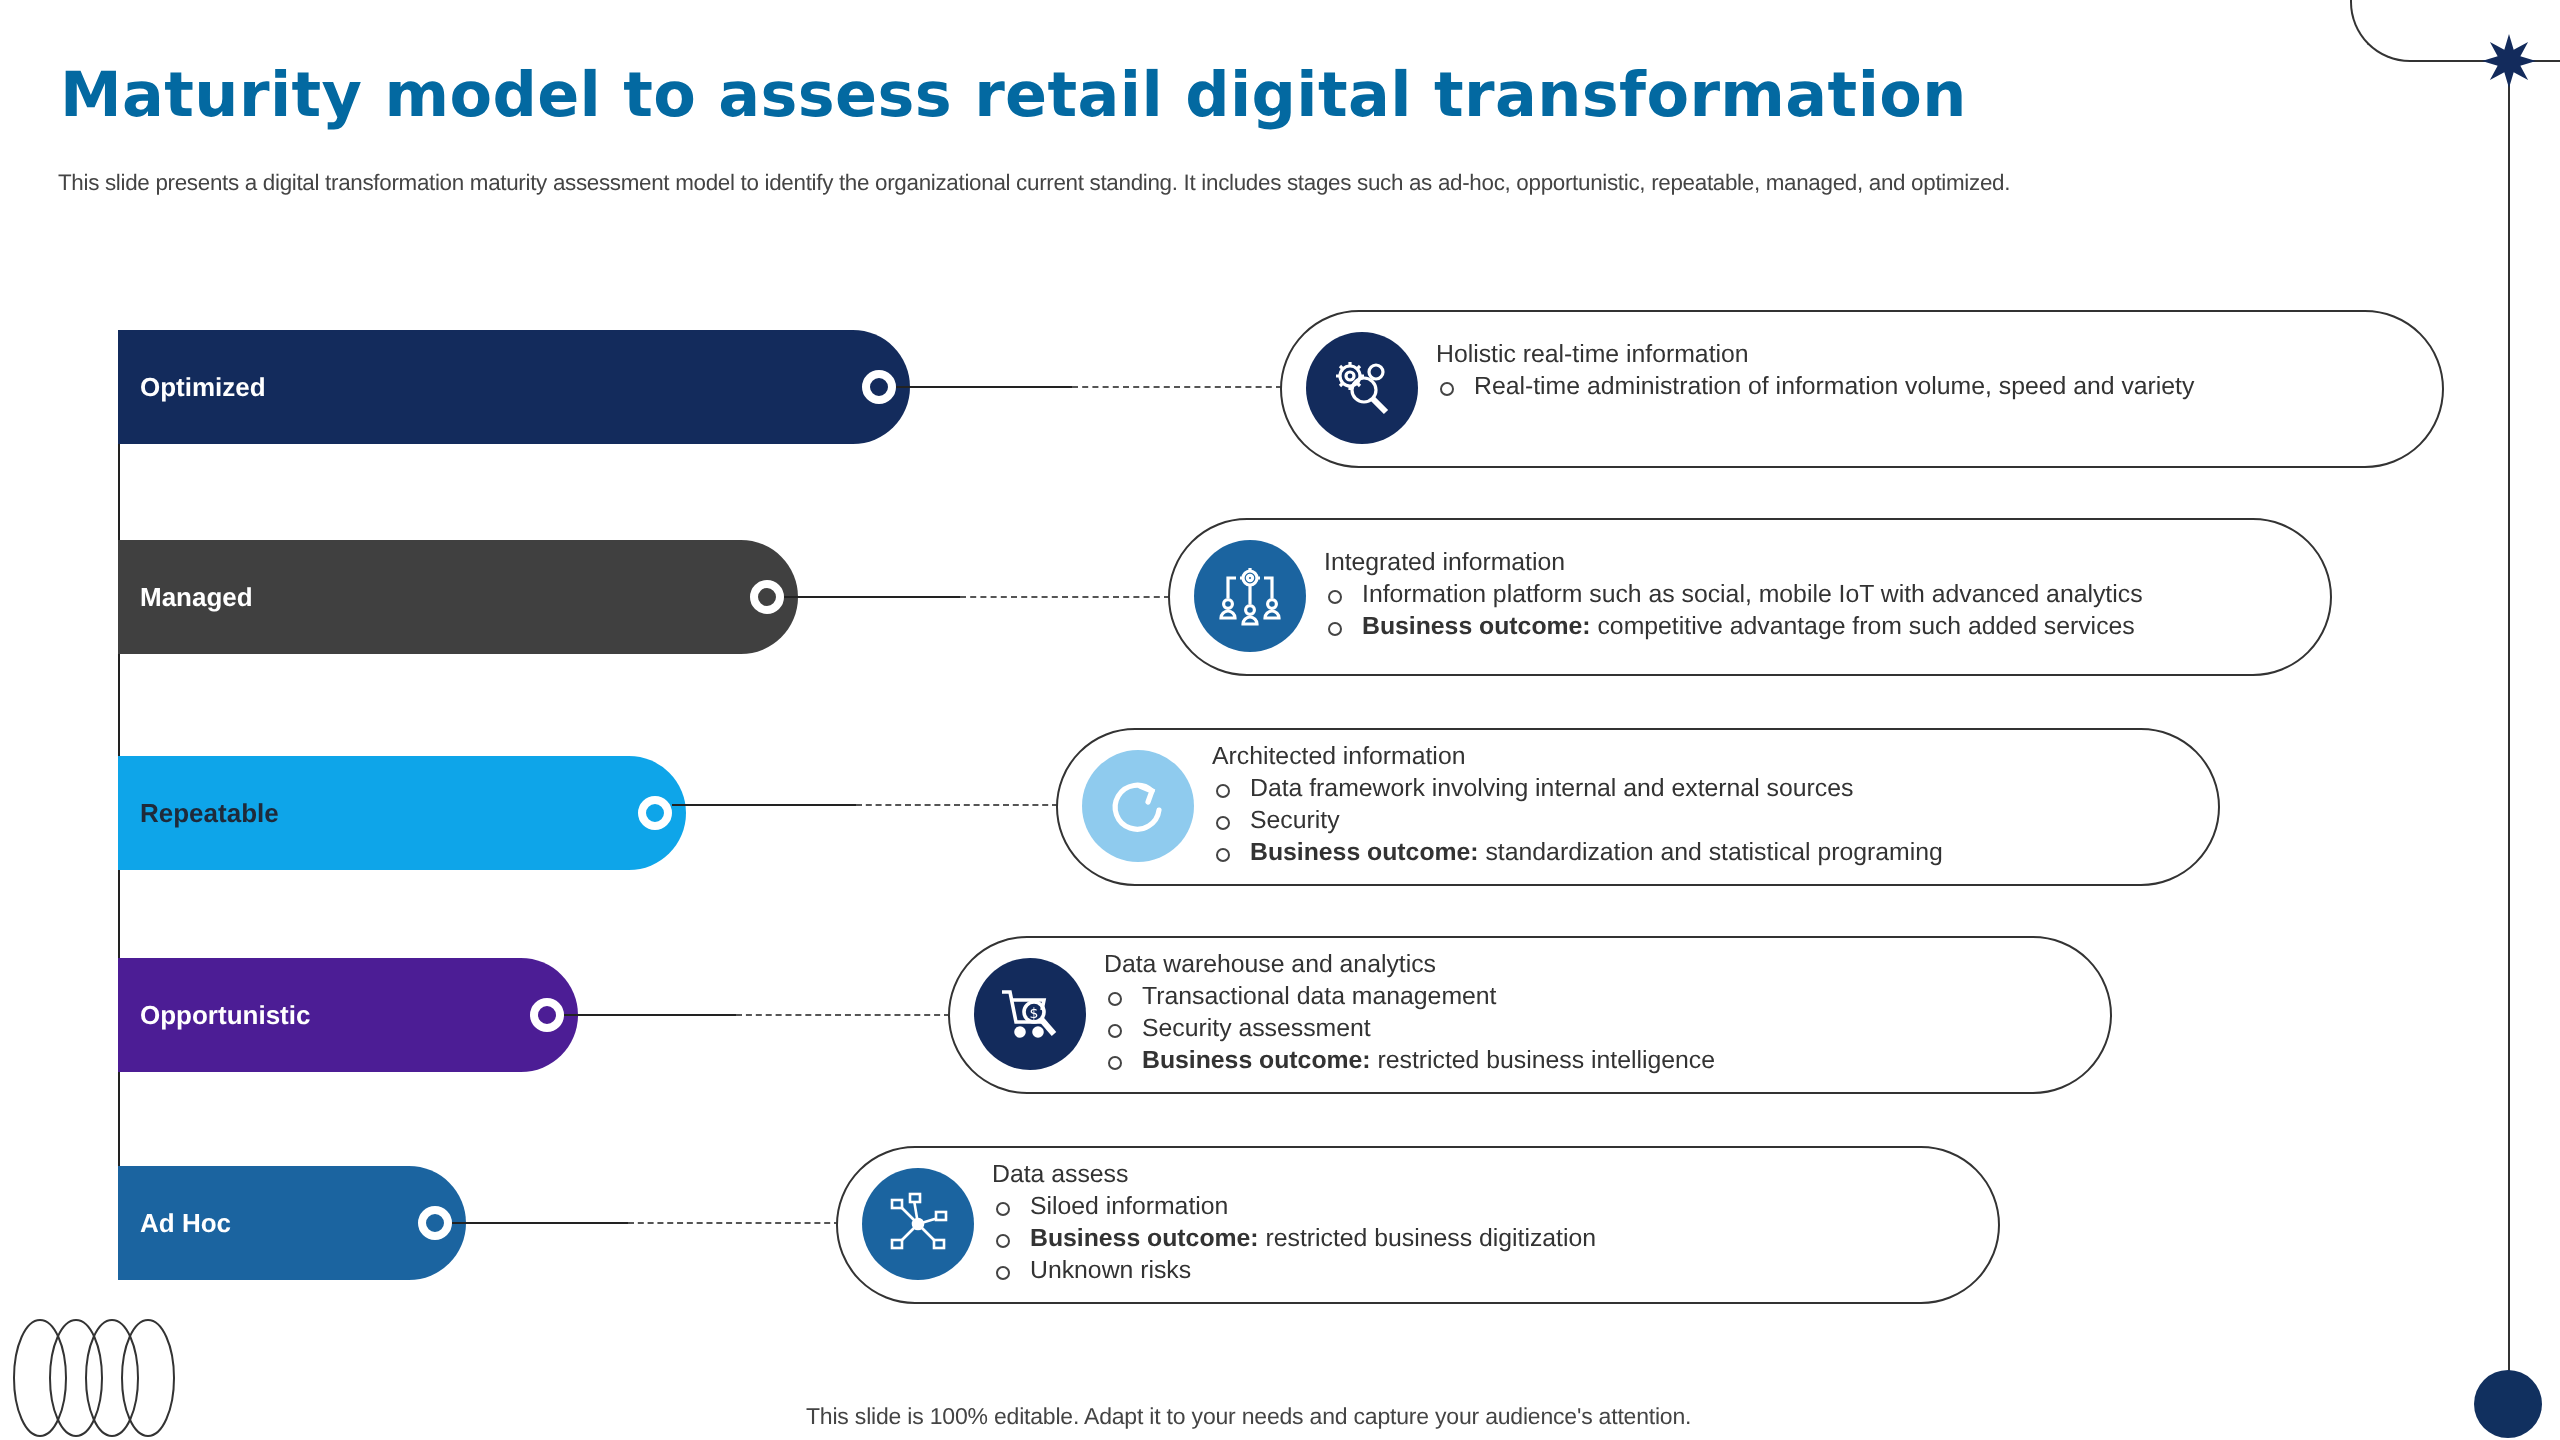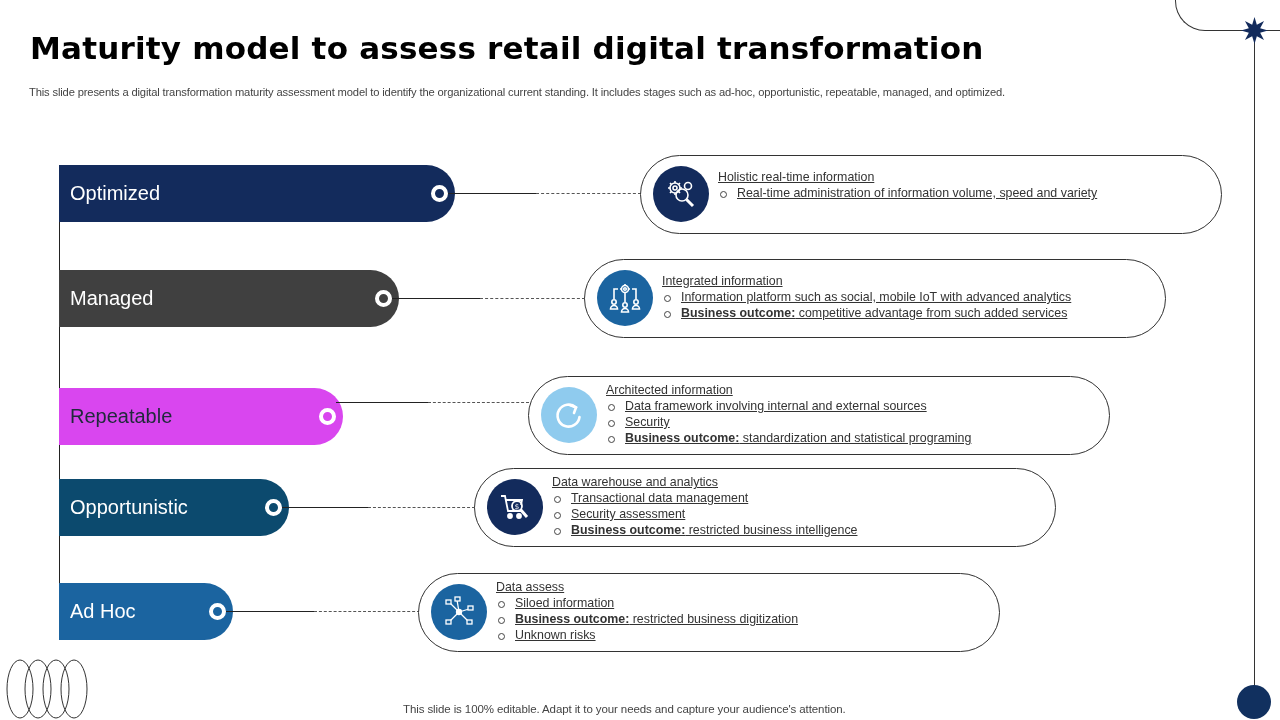--- a/index.html
+++ b/index.html
@@ -2,21 +2,21 @@
 <html><head>
 <meta charset="utf-8">
 <style>
   * { box-sizing: border-box; margin: 0; padding: 0; }
   html, body { width: 1280px; height: 720px; background: #ffffff; overflow: hidden; }
   body { position: relative; font-family: "Liberation Sans", sans-serif; color: #333; }
 
   .title {
     position: absolute; left: 30px; top: 30px;
     font-family: "DejaVu Sans", sans-serif; font-weight: bold;
-    font-size: 31px; color: #000000; letter-spacing: 0.2px;
+    font-size: 31px; color: #0369a1; letter-spacing: 0.2px;
   }
   .subtitle {
     position: absolute; left: 29px; top: 86px;
     font-size: 11.2px; color: #444; letter-spacing: -0.15px;
   }
 
   
   .deco-top-curve {
     position: absolute; left: 1175px; top: -40px; width: 90px; height: 71px;
     border: 1px solid #333; border-right: none; border-top: none;
@@ -29,41 +29,41 @@
   .deco-rings { position: absolute; left: 6px; top: 657px; width: 86px; height: 64px; }
 
   .spine { position: absolute; left: 59px; top: 165px; width: 1.3px; height: 475px; background: #222; }
 
   .stage {
     position: absolute; left: 59px; height: 57px;
     border-radius: 0 29px 29px 0;
     display: flex; align-items: center;
   }
   .stage-label {
-    margin-left: 11px; font-weight: normal; font-size: 20px; color: #fff;
+    margin-left: 11px; font-weight: bold; font-size: 13px; color: #fff;
   }
   .stage-node {
     position: absolute; right: 7px; top: 20px; width: 17px; height: 17px;
     border-radius: 50%; border: 4px solid #fff; background: transparent;
   }
 
   .conn-solid { position: absolute; height: 1.2px; background: #222; }
   .conn-dash { position: absolute; height: 0; border-top: 1.2px dashed #555; }
 
   .card {
     position: absolute; width: 582px; height: 79px;
     border: 1.2px solid #333; border-radius: 40px; background: #fff;
   }
   .card-icon {
     position: absolute; left: 12px; top: 10px; width: 56px; height: 56px; border-radius: 50%;
     display: flex; align-items: center; justify-content: center;
   }
   .card-icon svg { width: 34px; height: 34px; }
   .card-text {
-    position: absolute; left: 77px; top: 13px; font-size: 12.4px; line-height: 16px; color: #333; text-decoration: underline;
+    position: absolute; left: 77px; top: 13px; font-size: 12.4px; line-height: 16px; color: #333;
   }
   .card-text.four { top: 5px; }
   .card-heading { display: block; }
   .bullet { display: block; padding-left: 19px; position: relative; }
   .bullet::before {
     content: ""; position: absolute; left: 2px; top: 6px; width: 5px; height: 5px;
     border: 1px solid #444; border-radius: 50%;
   }
   .bullet b { color: #333; }
 
@@ -139,42 +139,42 @@
         <path d="M24.5 28a3.5 3.5 0 0 1 7 0z"></path>
     </svg>
   </div>
   <div class="card-text">
     <span class="card-heading">Integrated  information</span>
     <span class="bullet"><span>Information  platform  such as social, mobile IoT  with advanced  analytics</span></span>
     <span class="bullet"><b>Business  outcome:</b><span> competitive  advantage  from such  added services</span></span>
   </div>
 </div>
 
-<div class="stage" style="top:388px;width:284px;background:#d946ef;">
+<div class="stage" style="top:378px;width:284px;background:#0ea5e9;">
   <span class="stage-label" style="color:#1f2a3a;">Repeatable</span>
   <span class="stage-node"></span>
 </div>
 <div class="conn-solid" style="left:336px;top:402px;width:92px;"></div>
 <div class="conn-dash" style="left:428px;top:402px;width:101px;"></div>
-<div class="card" style="left:528px;top:376px;">
+<div class="card" style="left:528px;top:364px;">
   <div class="card-icon" style="background:#8fcbee;">
     <svg viewBox="0 0 34 34" fill="none" stroke="#fff" stroke-width="2.6" stroke-linecap="round">
       <path d="M24 9.5A11 11 0 1 0 27.5 19"></path>
       <polyline points="18,7 24,9.5 22,15"></polyline>
     </svg>
   </div>
   <div class="card-text four">
     <span class="card-heading">Architected information</span>
     <span class="bullet"><span>Data framework  involving  internal and external sources</span></span>
     <span class="bullet"><span>Security</span></span>
     <span class="bullet"><b>Business  outcome:</b><span> standardization  and statistical programing</span></span>
   </div>
 </div>
 
-<div class="stage" style="top:479px;width:230px;background:#0c4a6e;">
+<div class="stage" style="top:479px;width:230px;background:#4c1d95;">
   <span class="stage-label">Opportunistic</span>
   <span class="stage-node"></span>
 </div>
 <div class="conn-solid" style="left:282px;top:507px;width:86px;"></div>
 <div class="conn-dash" style="left:368px;top:507px;width:107px;"></div>
 <div class="card" style="left:474px;top:468px;">
   <div class="card-icon" style="background:#132b5c;">
     <svg viewBox="0 0 34 34" fill="none" stroke="#fff" stroke-width="1.8">
       <path d="M3 6h4l3 15h13"></path>
       <path d="M8 10h16l-1 5"></path>

